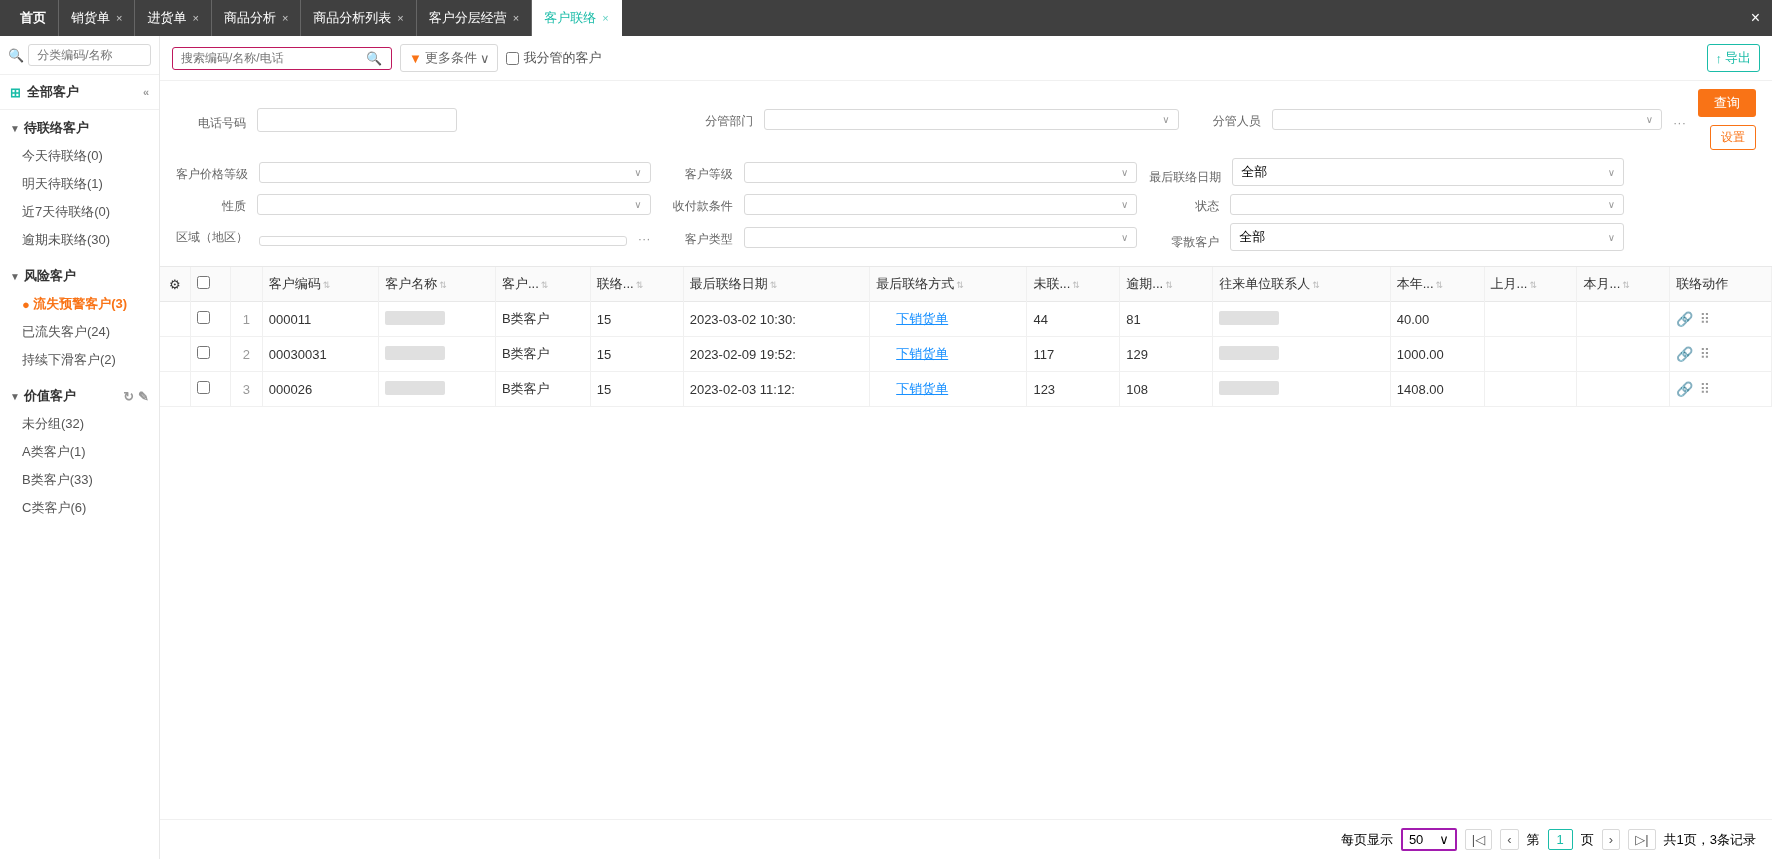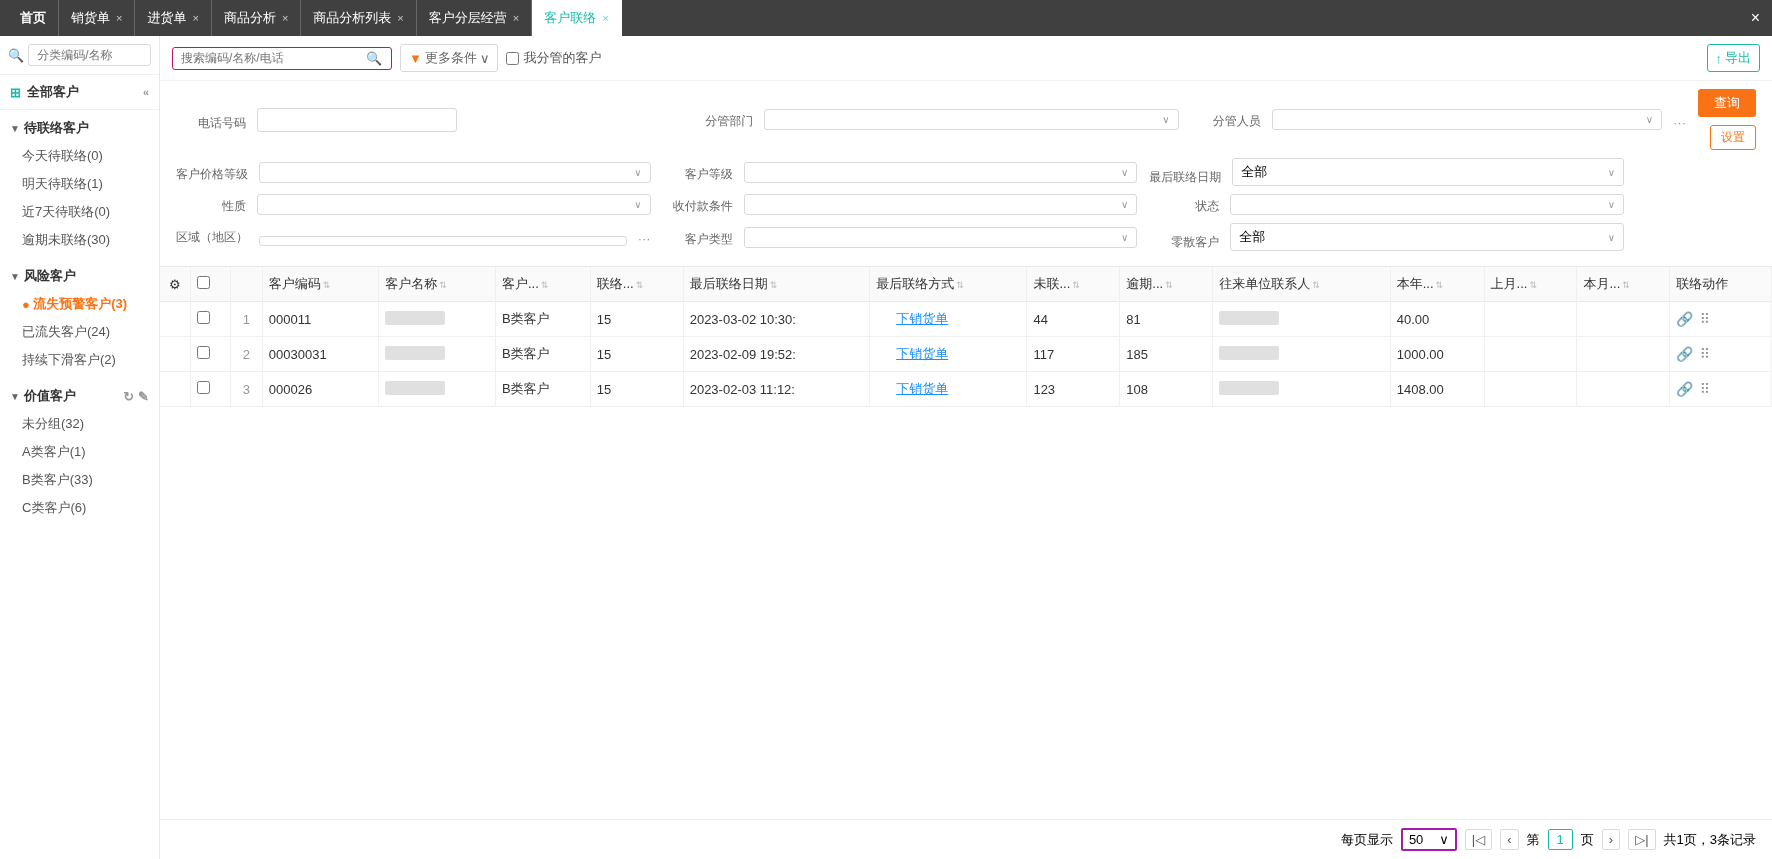--- a/index.html
+++ b/index.html
@@ -464,21 +464,21 @@
       <td></td>
       <td><input type="checkbox" style=""></td>
       <td class="row-num">2</td>
       <td>00030031</td>
       <td><span class="blurred"></span></td>
       <td>B类客户</td>
       <td>15</td>
       <td>2023-02-09 19:52:</td>
       <td><span class="link-text">下销货单</span></td>
       <td>117</td>
-      <td>185</td>
+      <td>129</td>
       <td><span class="blurred"></span></td>
       <td>1000.00</td>
       <td></td>
       <td></td>
       <td>
         <div class="action-icons">
           <span class="action-icon" title="联络">🔗</span>
           <span class="action-icon" title="更多">⠿</span>
         </div>
       </td>

